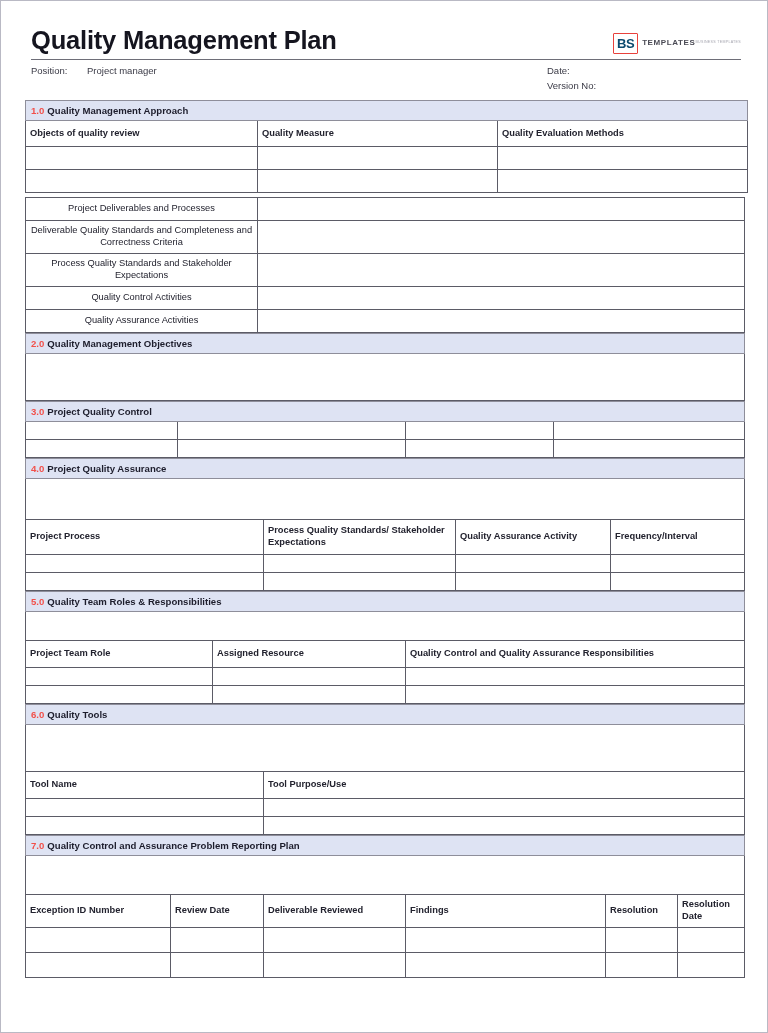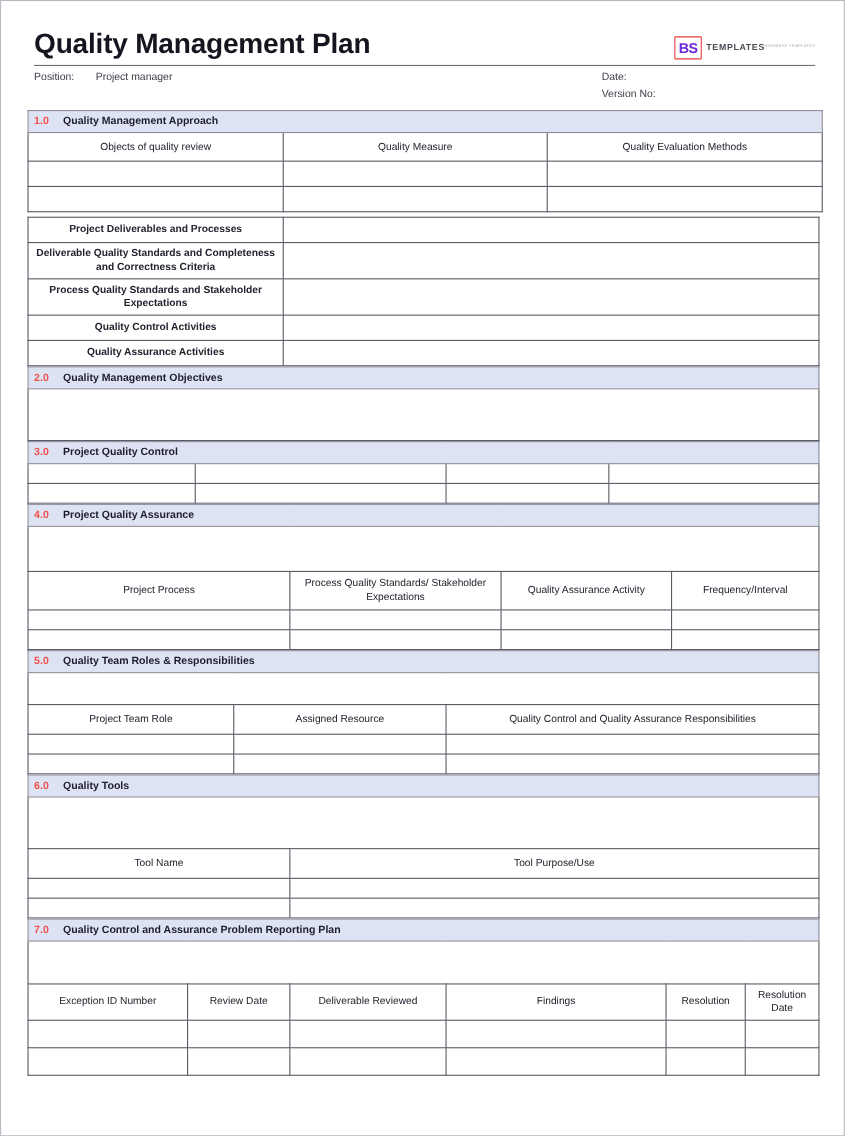--- a/index.html
+++ b/index.html
@@ -40,21 +40,21 @@
   .brand {
     position: absolute;
     right: 4px;
     top: 8px;
     display: flex;
     align-items: center;
     gap: 4px;
   }
   .brand-mark {
     border: 1.6px solid #e8413c;
-    color: #6d28d9;
+    color: #0c4a6e;
     font-weight: bold;
     font-size: 13px;
     line-height: 1;
     padding: 2.5px 3px 3px 3px;
     letter-spacing: -0.5px;
     border-radius: 1px;
   }
   .brand-text {
     display: flex;
     flex-direction: row;
@@ -112,33 +112,32 @@
     border: 1px solid #8e8e9a;
     padding: 3px 5px;
     font-size: 9.6px;
     font-weight: bold;
     color: #1d1d2c;
     height: 13px;
   }
   .sec-num {
     color: #f2504a;
     font-weight: bold;
-    margin-right: 13px;
+    margin-right: 3px;
     text-align: center;
   }
   .colhead {
-    text-align: center;
-    font-weight: normal;
+    font-weight: bold;
     font-size: 9.4px;
     color: #1d1d2c;
     line-height: 1.22;
   }
   .rowlabel {
     text-align: center;
-    font-weight: bold;
+    font-weight: normal;
     font-size: 9.2px;
     color: #1d1d2c;
     line-height: 1.25;
   }
   .blank { height: 18px; }
   .blank-tall { height: 21px; }
   .freearea { height: 42px; }
   .freearea-sm { height: 36px; }
 </style>
 </head>

